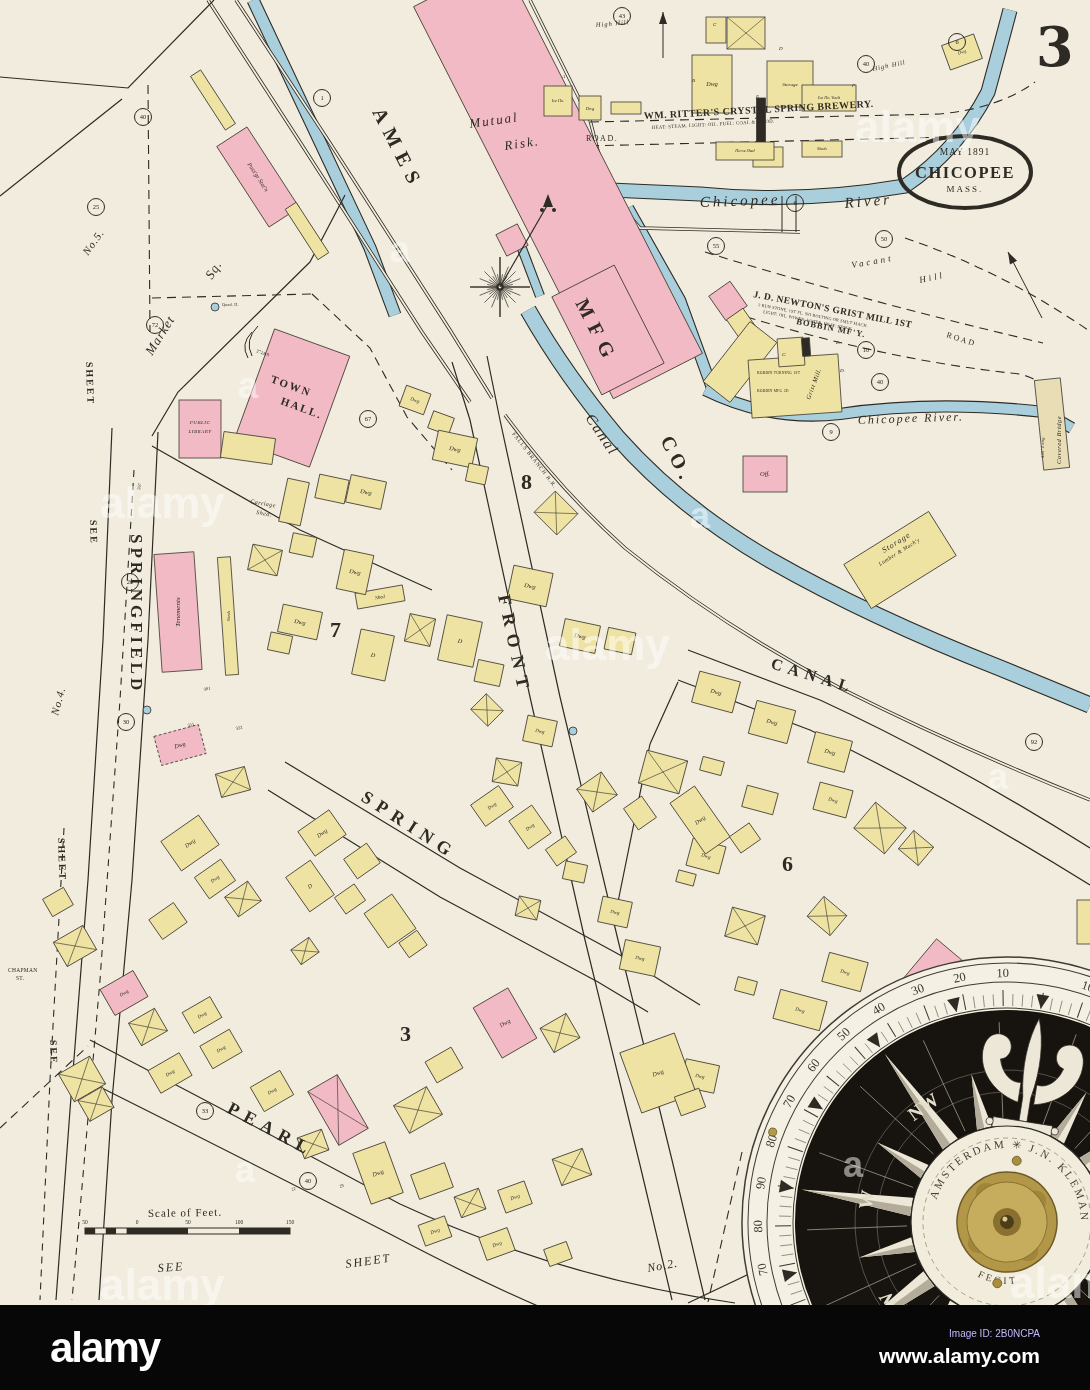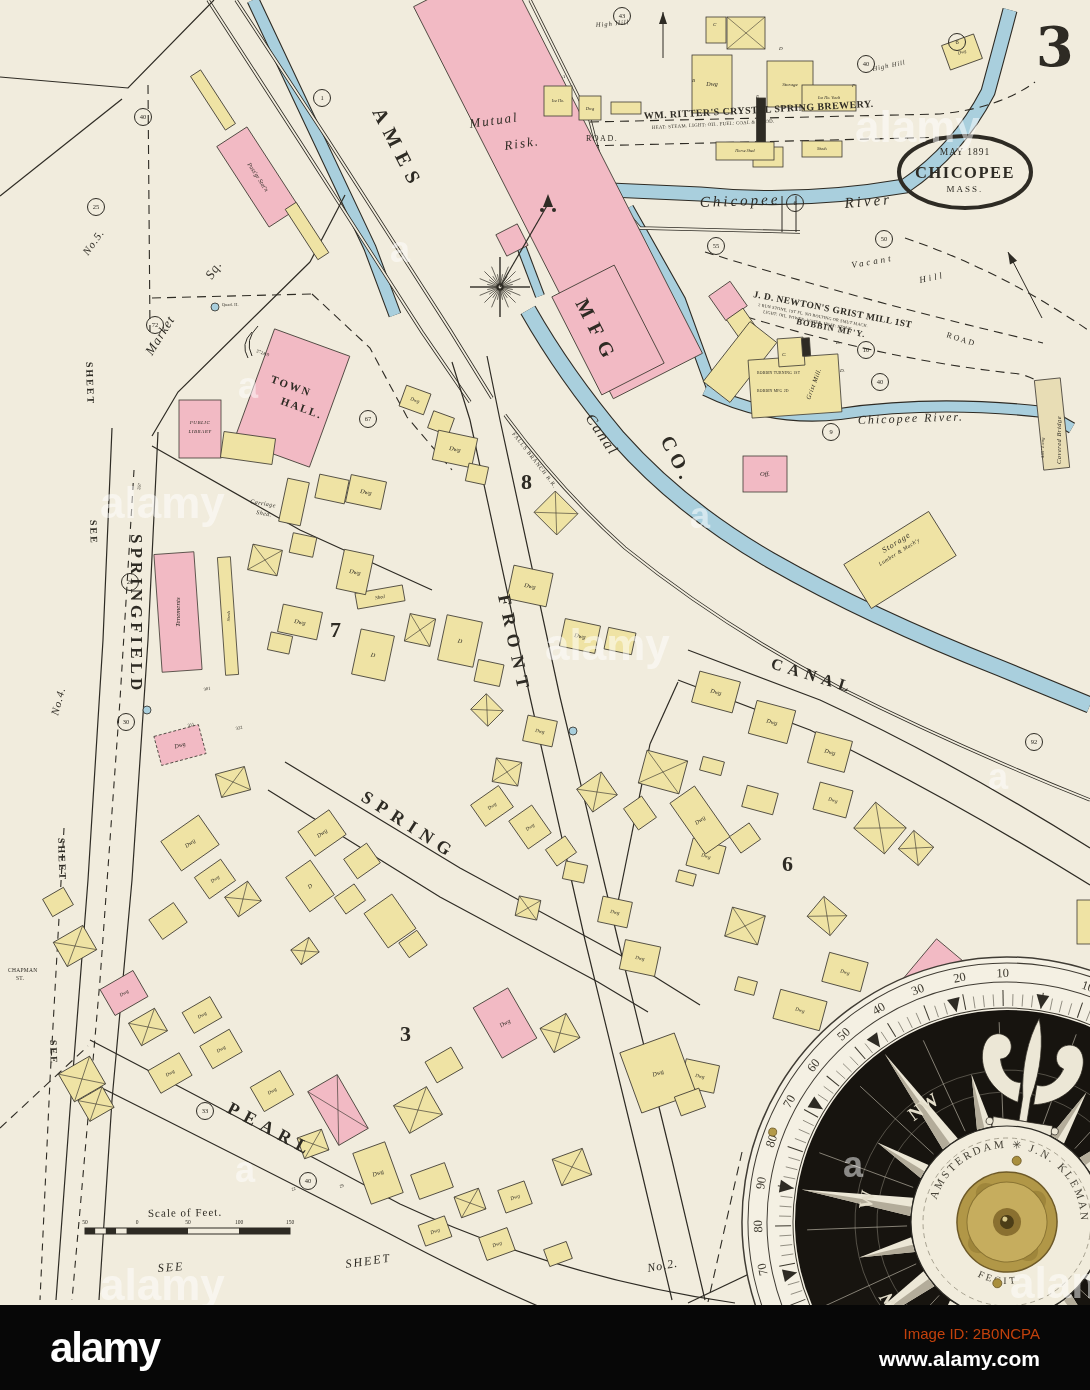--- a/index.html
+++ b/index.html
@@ -5,21 +5,21 @@
   html,body{margin:0;padding:0;background:#333;}
   .stage{position:relative;width:1090px;height:1390px;background:#f1ecdd;overflow:hidden;
          font-family:"Liberation Serif",serif;}
   #map{display:block;}
   .footer{position:absolute;left:0;bottom:0;width:1090px;height:85px;background:#070707;
           display:flex;align-items:center;justify-content:space-between;
           padding:0 50px;box-sizing:border-box;}
   .logo{color:#fff;font-family:"Liberation Sans",sans-serif;font-weight:700;
         font-size:42px;letter-spacing:-2px;line-height:1;}
   .meta{text-align:right;font-family:"Liberation Sans",sans-serif;}
-  .meta .id{font-size:15px;color:#c2410c;margin-bottom:5px;}
+  .meta .id{font-size:10px;color:#c4b5fd;margin-bottom:5px;}
   .meta .url{font-size:21px;font-weight:700;color:#fff;}
 </style>
 </head>
 <body>
 
 <div class="stage">
   <svg id="map" width="1090" height="1305" viewBox="0 0 1090 1305">
       <g>
         <rect x="0" y="0" width="1090" height="1305" fill="#f1ecdd"></rect>
       </g>

